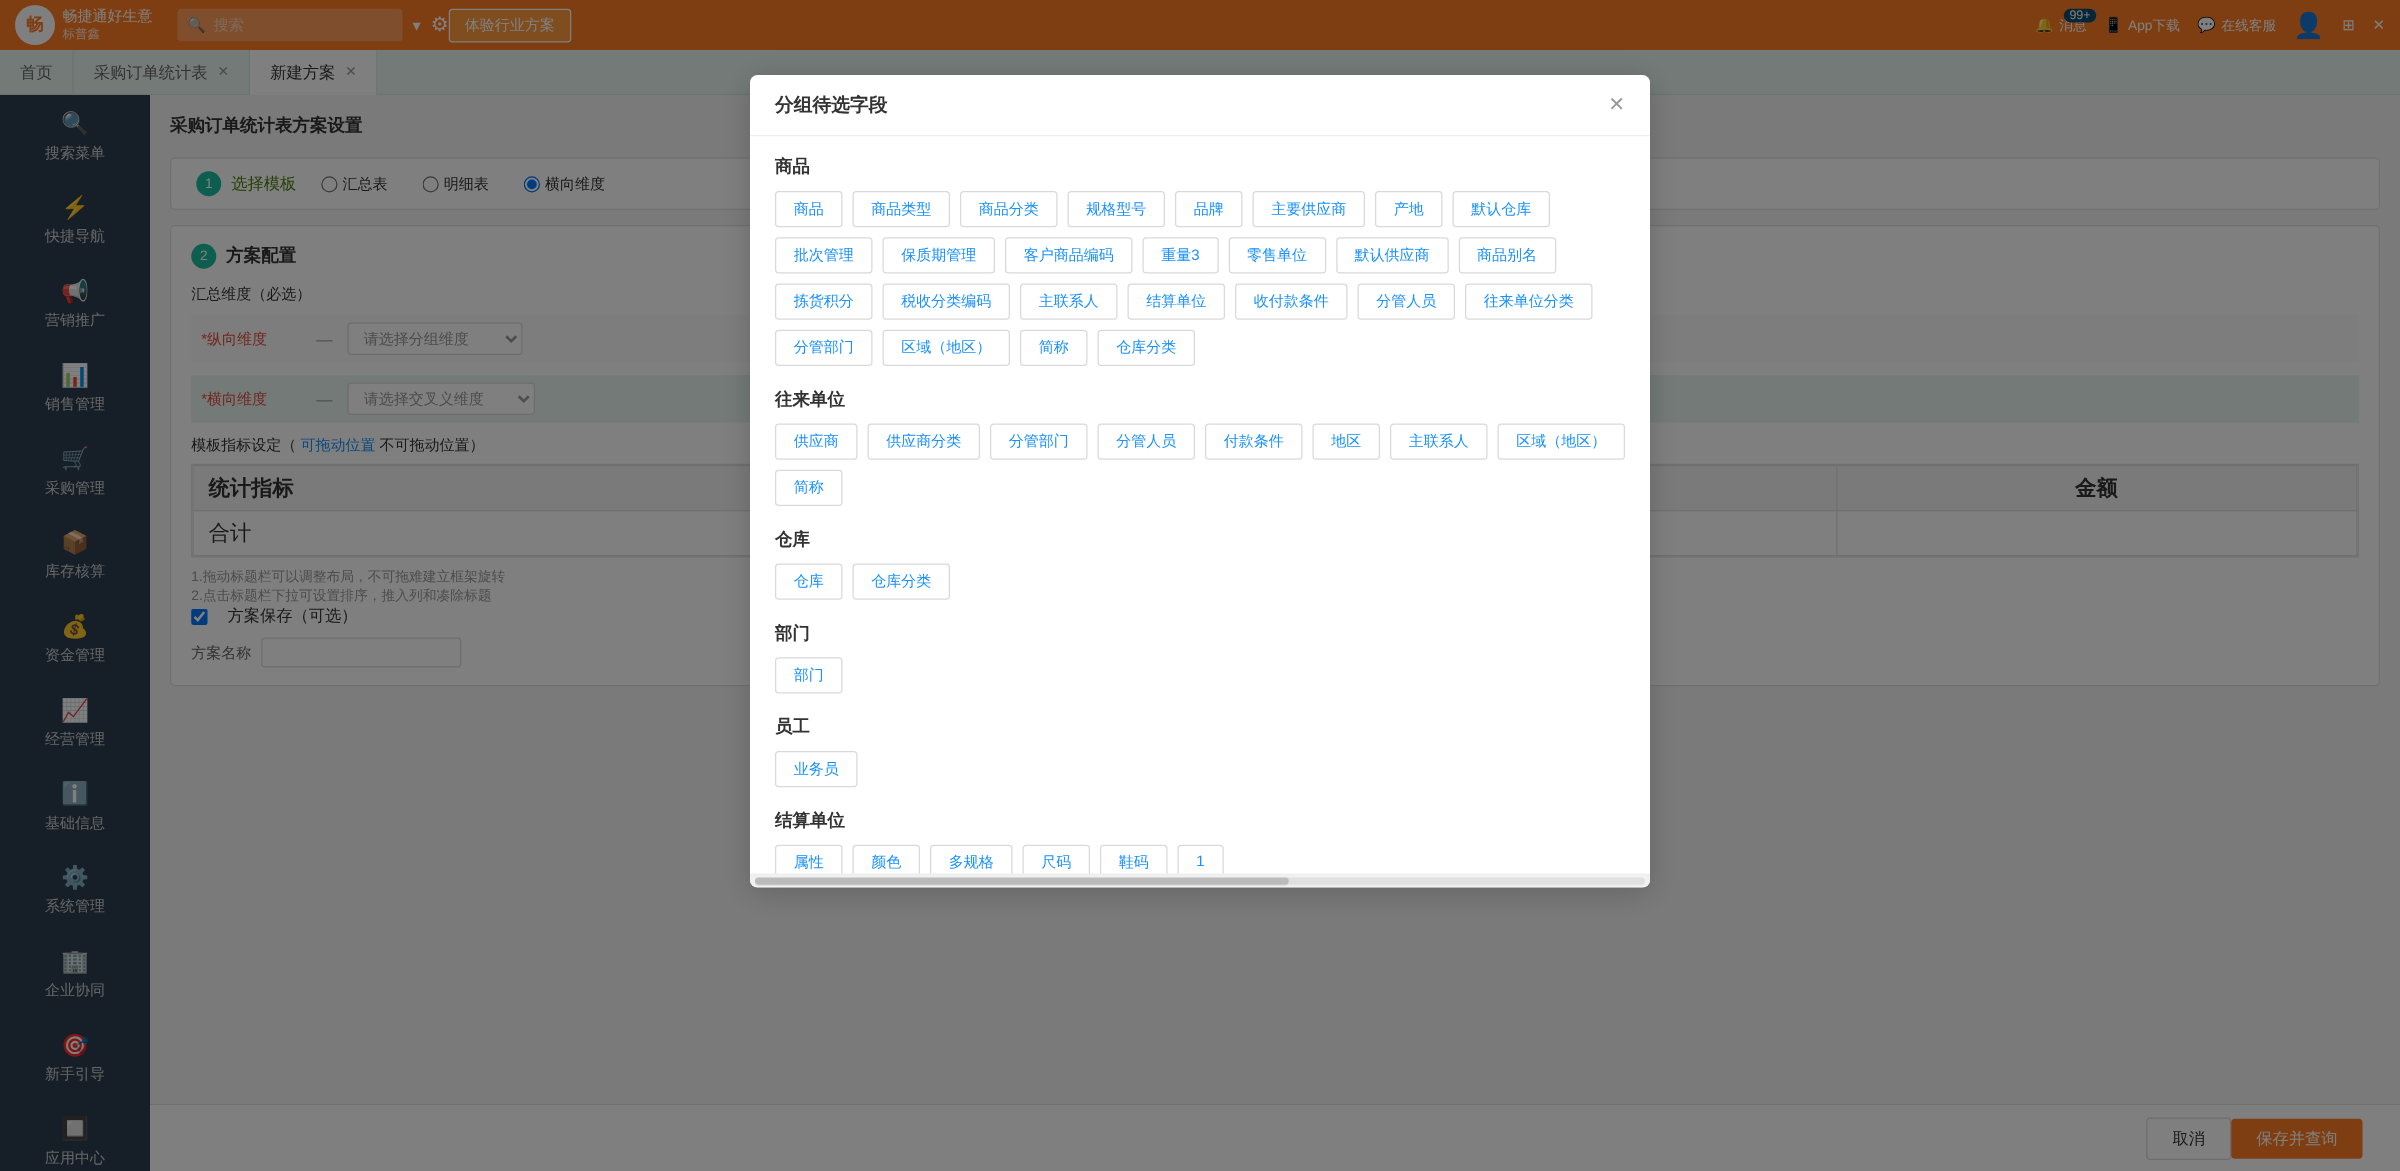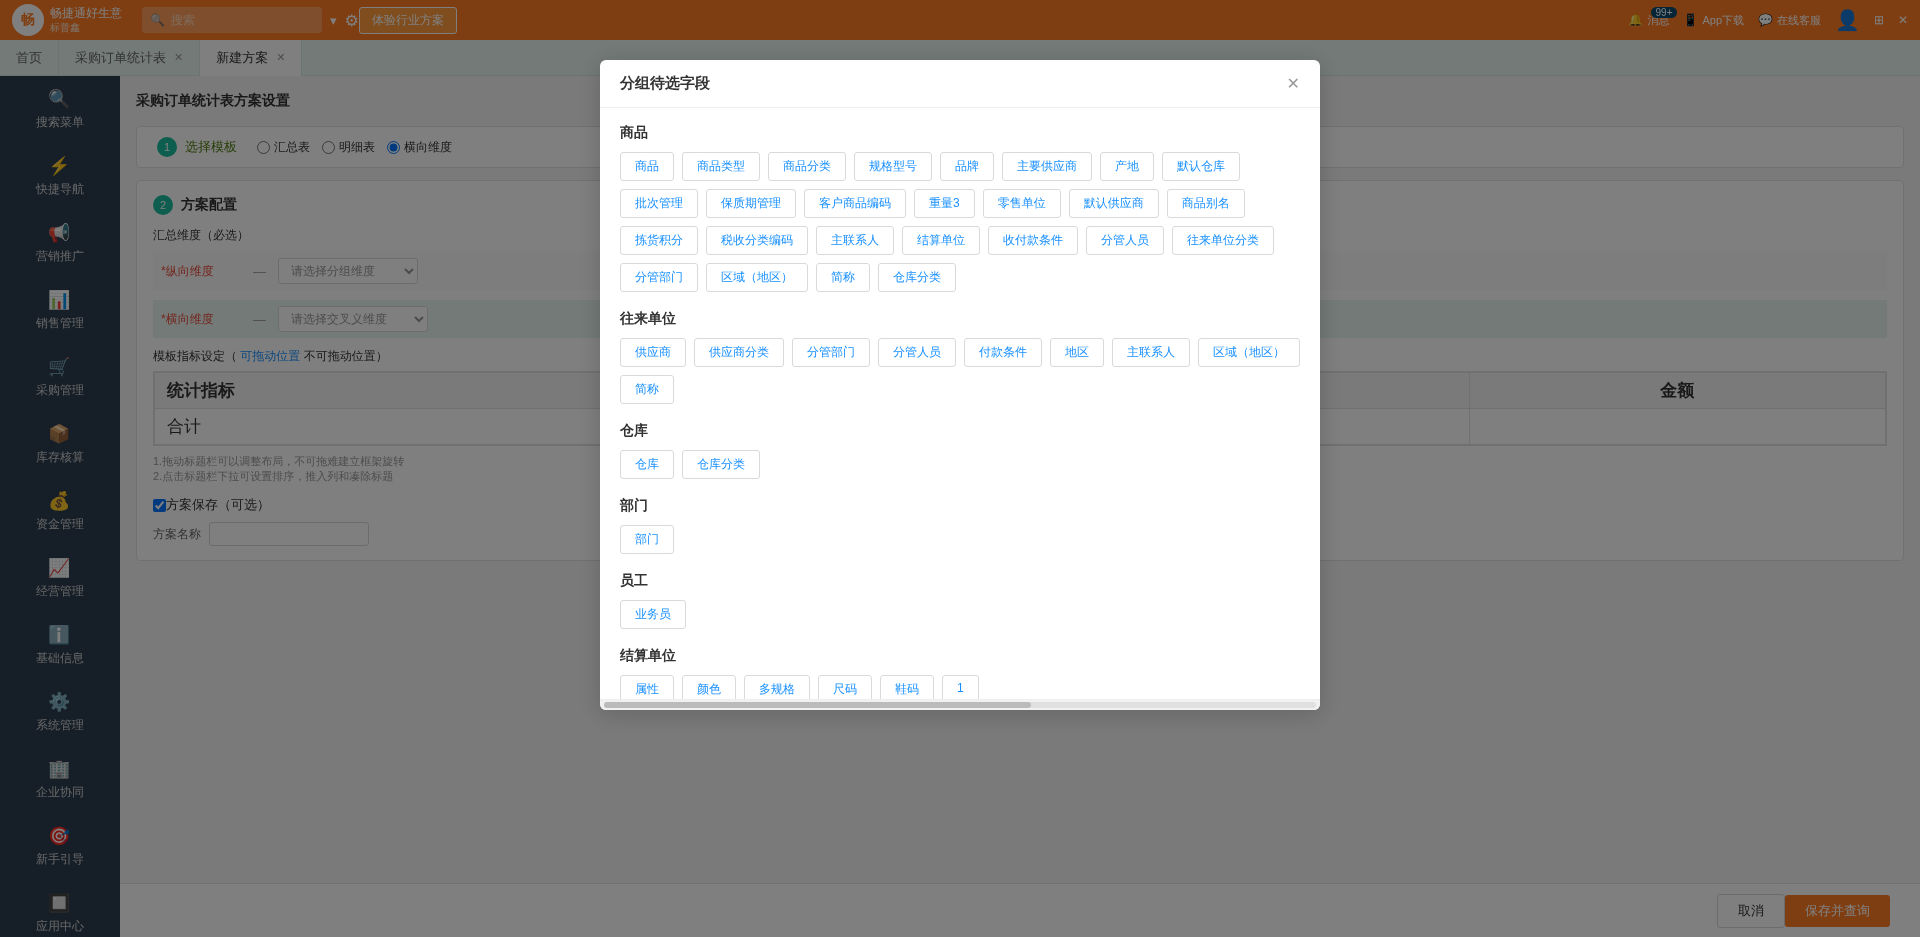--- a/index.html
+++ b/index.html
@@ -155,21 +155,21 @@
     .step-item { display: flex; align-items: center; gap: 8px; }
     .step-num {
       width: 20px; height: 20px;
       background: #1abc9c;
       color: #fff;
       border-radius: 50%;
       display: flex; align-items: center; justify-content: center;
       font-size: 11px;
     }
     .step-label { font-size: 13px; color: #4d7c0f; }
-    .step-radio { display: flex; gap: 12px; align-items: center; font-size: 12px; justify-content: center; }
+    .step-radio { display: flex; gap: 28px; align-items: center; font-size: 12px; justify-content: center; }
 
     
     .config-section {
       background: #fff;
       border: 1px solid #e0e0e0;
       border-radius: 4px;
       padding: 14px 16px;
       margin-bottom: 12px;
     }
     .section-header {
@@ -514,21 +514,21 @@
               <td style="padding:6px 12px;border:1px solid #e0e0e0;">合计</td>
               <td style="padding:6px 12px;border:1px solid #e0e0e0;"></td>
             </tr>
           </tbody>
         </table>
       </div>
       <div style="font-size:11px;color:#999;margin-top:8px;">
         <div>1.拖动标题栏可以调整布局，不可拖难建立框架旋转</div>
         <div>2.点击标题栏下拉可设置排序，推入列和凑除标题</div>
       </div>
-      <div style="margin-top:12px;display:flex;align-items:center;gap:0;">
+      <div style="display:flex;align-items:center;gap:16px;">
         <input type="checkbox" checked="" style="">
         <span>方案保存（可选）</span>
       </div>
       <div style="margin-top:8px;display:flex;align-items:center;gap:8px;">
         <span style="font-size:12px;color:#666;">方案名称</span>
         <input type="text" style="border: 1px solid rgb(217, 217, 217); padding: 4px 8px; border-radius: 3px; width: 160px; font-size: 12px;">
       </div>
     </div>
   </div>
 </div>

